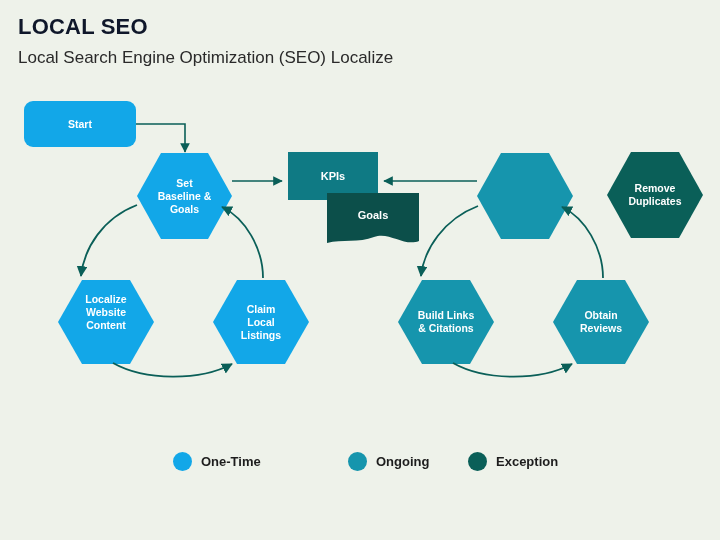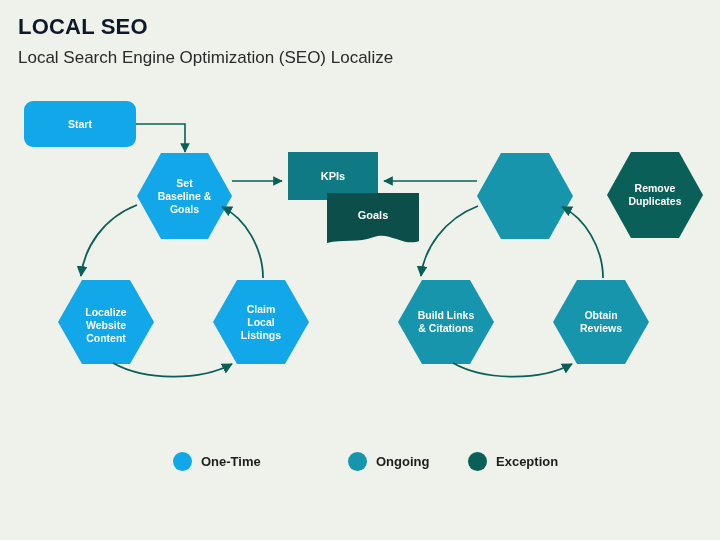--- a/index.html
+++ b/index.html
@@ -98,21 +98,21 @@
 
     <path d="M477,181 L384,181" stroke="#0a5f58" stroke-width="1.6" fill="none" marker-end="url(#arrowhead)"></path>
 
     <path d="M232,181 L282,181" stroke="#0a5f58" stroke-width="1.6" fill="none" marker-end="url(#arrowhead)"></path>
   </svg>
 
   <div class="nodelabel" style="left:24px;top:101px;width:112px;height:46px;">Start</div>
   <div class="nodelabel" style="left:137px;top:153px;width:95px;height:86px;">Set
 Baseline &amp;
 Goals</div>
-  <div class="nodelabel" style="left:58px;top:277px;width:96px;height:96px;">Localize
+  <div class="nodelabel" style="left:58px;top:264px;width:96px;height:96px;">Localize
 Website
 Content</div>
   <div class="nodelabel" style="left:213px;top:280px;width:96px;height:84px;">Claim
 Local
 Listings</div>
   <div class="nodelabel" style="left:398px;top:280px;width:96px;height:84px;">Build Links
 &amp; Citations</div>
   <div class="nodelabel" style="left:553px;top:280px;width:96px;height:84px;">Obtain
 Reviews</div>
   <div class="nodelabel" style="left:607px;top:152px;width:96px;height:86px;">Remove

